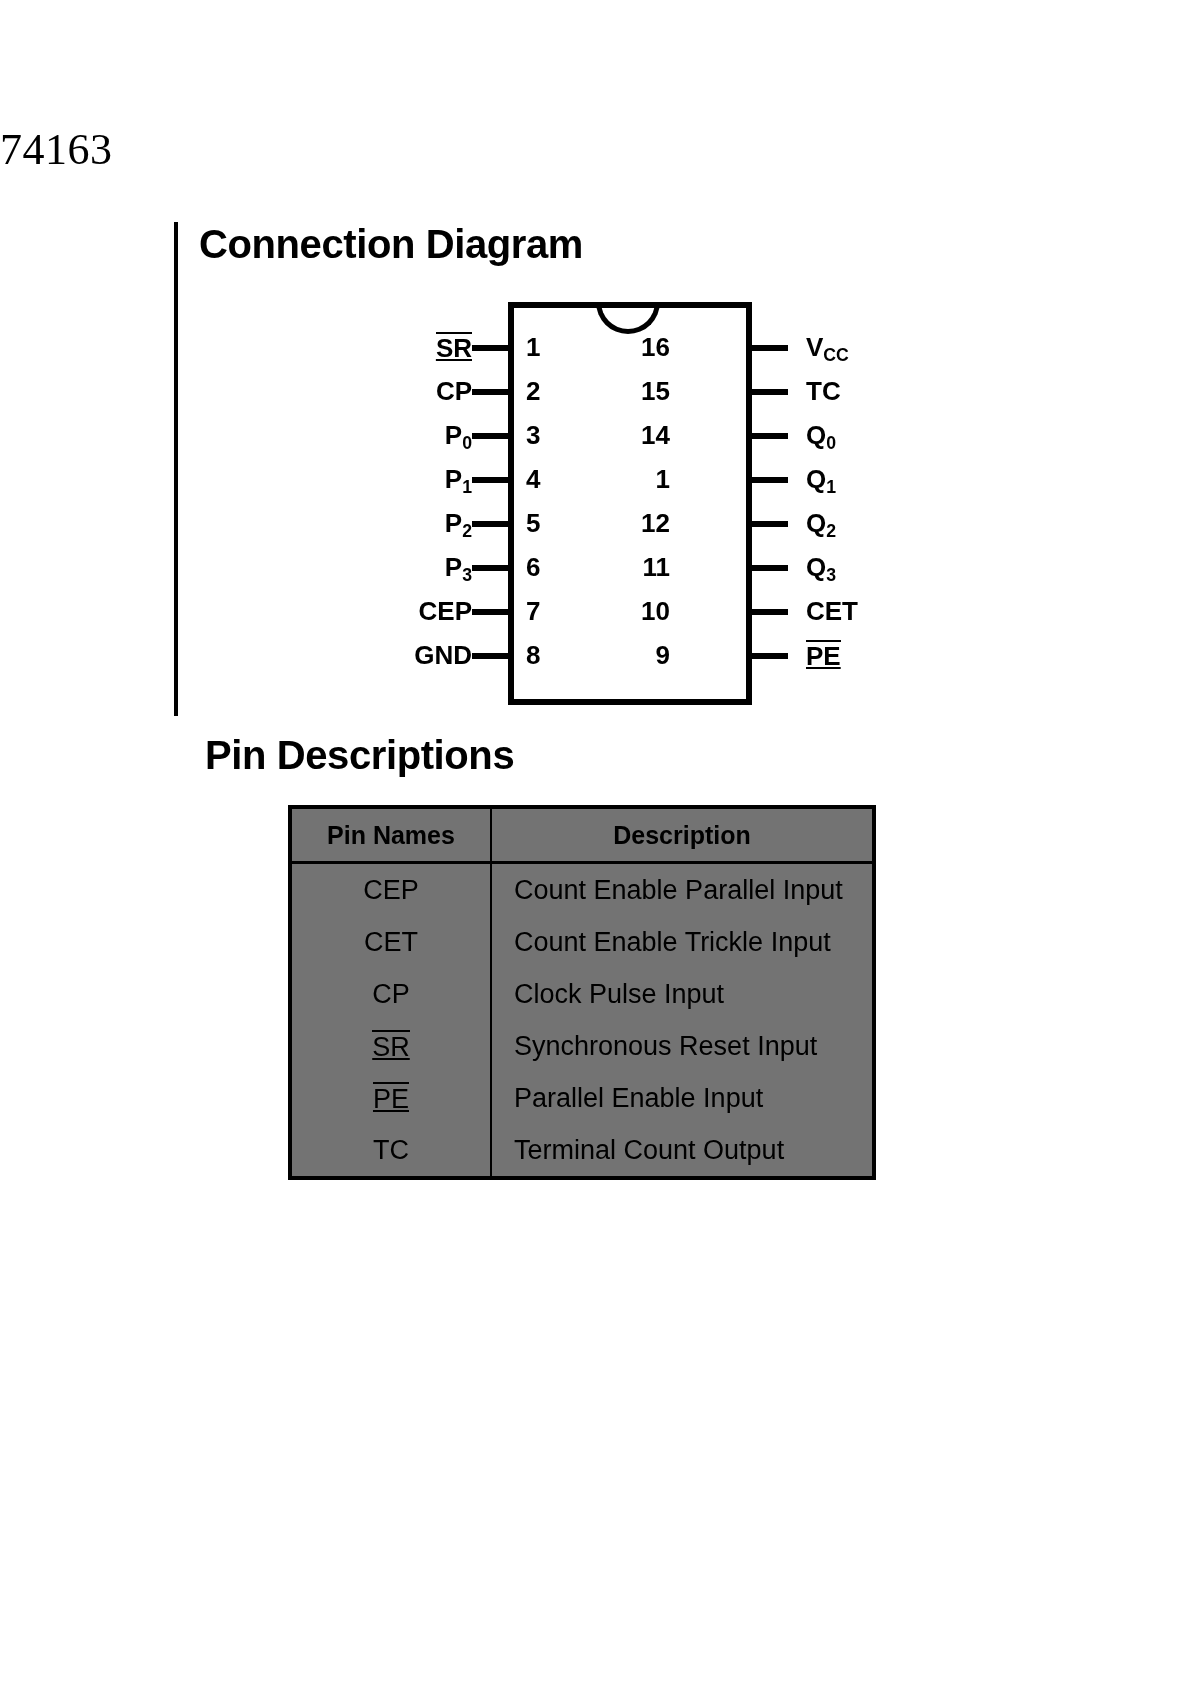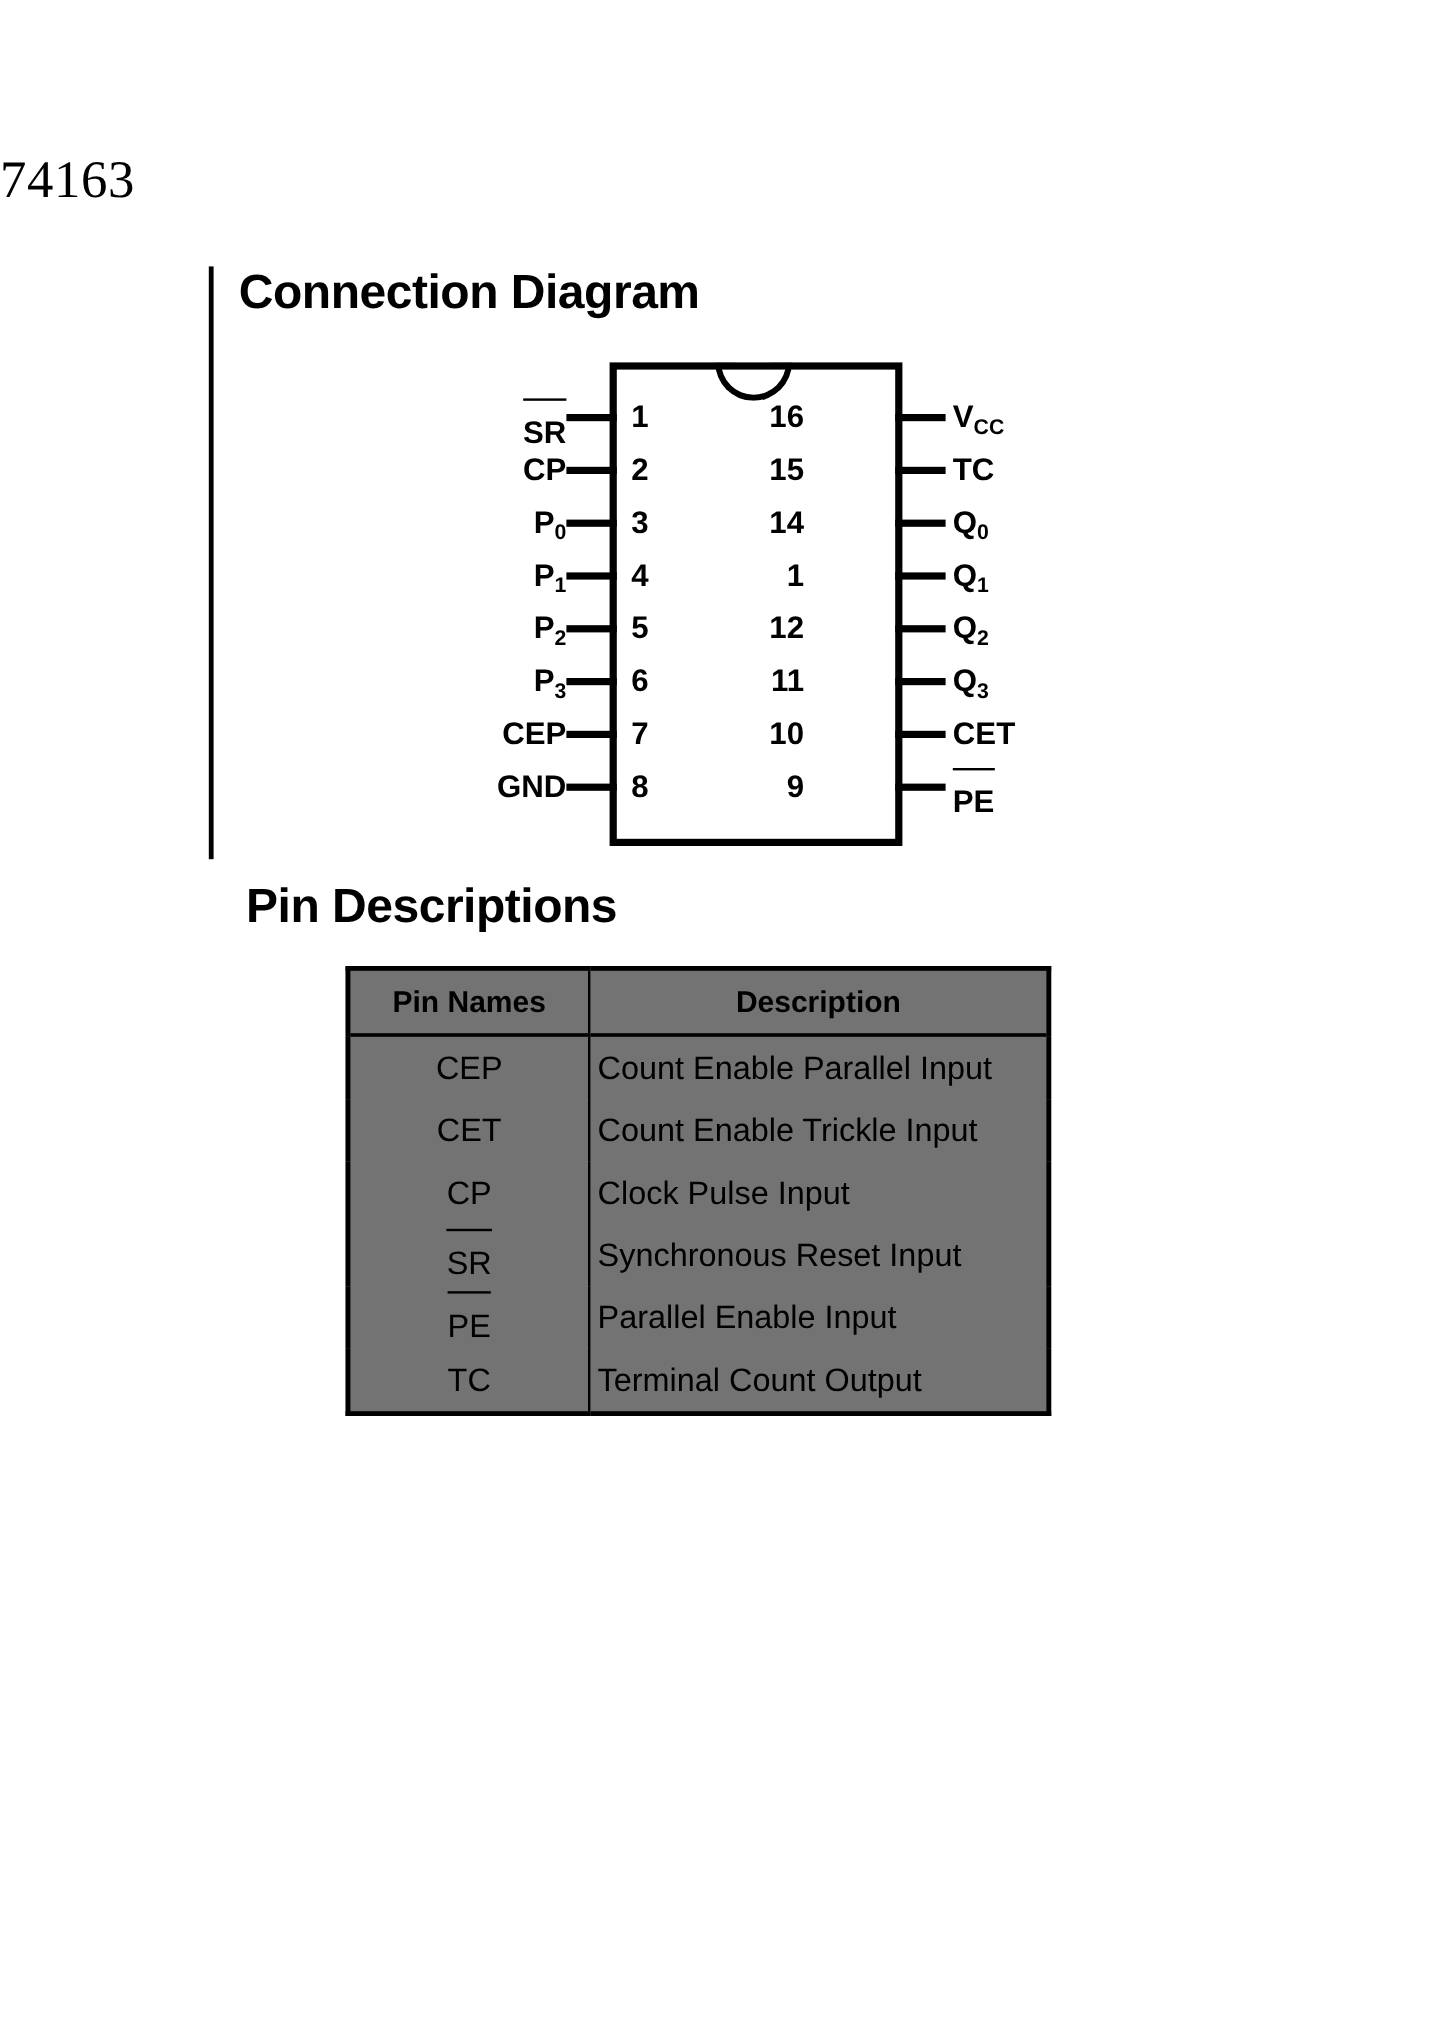--- a/index.html
+++ b/index.html
@@ -132,40 +132,41 @@
   .lead-right {
     position: absolute;
     left: 366px;
     top: 13px;
     width: 42px;
     height: 6px;
     background: #000;
   }
   .pin-label-right {
     position: absolute;
-    left: 414px;
+    left: 426px;
     top: 0;
     height: 30px;
     line-height: 30px;
     font-size: 26px;
     font-weight: bold;
     white-space: nowrap;
   }
 
   
   sub {
     font-size: 0.68em;
     vertical-align: -0.30em;
     line-height: 0;
   }
   .ovb {
     border-top: 2px solid #000;
-    padding-top: 13px;
+    padding-top: 1px;
     display: inline-block;
     line-height: 1.05;
+    text-decoration: underline;
   }
 
   
   #pin-table {
     position: absolute;
     left: 288px;
     top: 805px;
     width: 588px;
     border-collapse: collapse;
     background: #737373;
@@ -195,21 +196,21 @@
   }
   #pin-table tbody tr td.col-name {
     border-left: 4px solid #000;
     border-right: 2px solid #000;
     width: 198px;
     text-align: center;
     font-weight: 400;
   }
   #pin-table tbody tr td.col-desc {
     border-right: 4px solid #000;
-    padding-left: 6px;
+    padding-left: 22px;
     text-align: left;
     font-weight: 400;
   }
   #pin-table tbody tr:last-child td {
     border-bottom: 4px solid #000;
   }
   .cell-name-inner { display: inline-block; line-height: 1.1; }
 </style>
 </head>
 <body>

